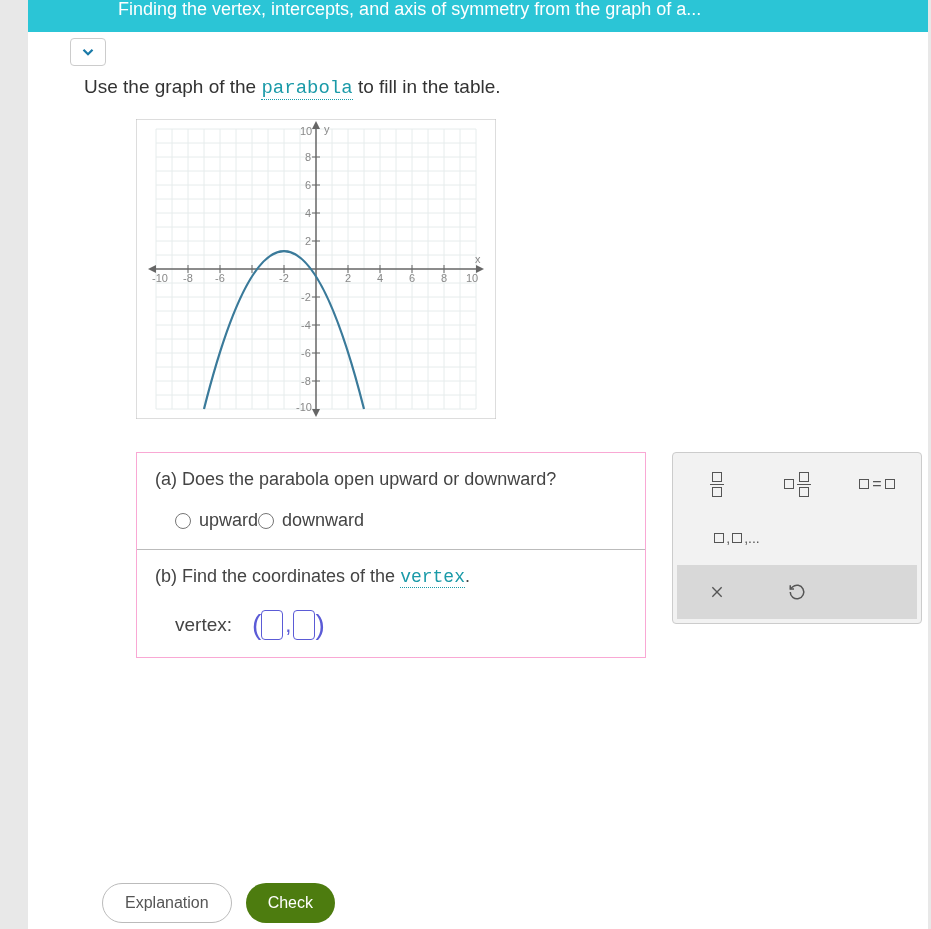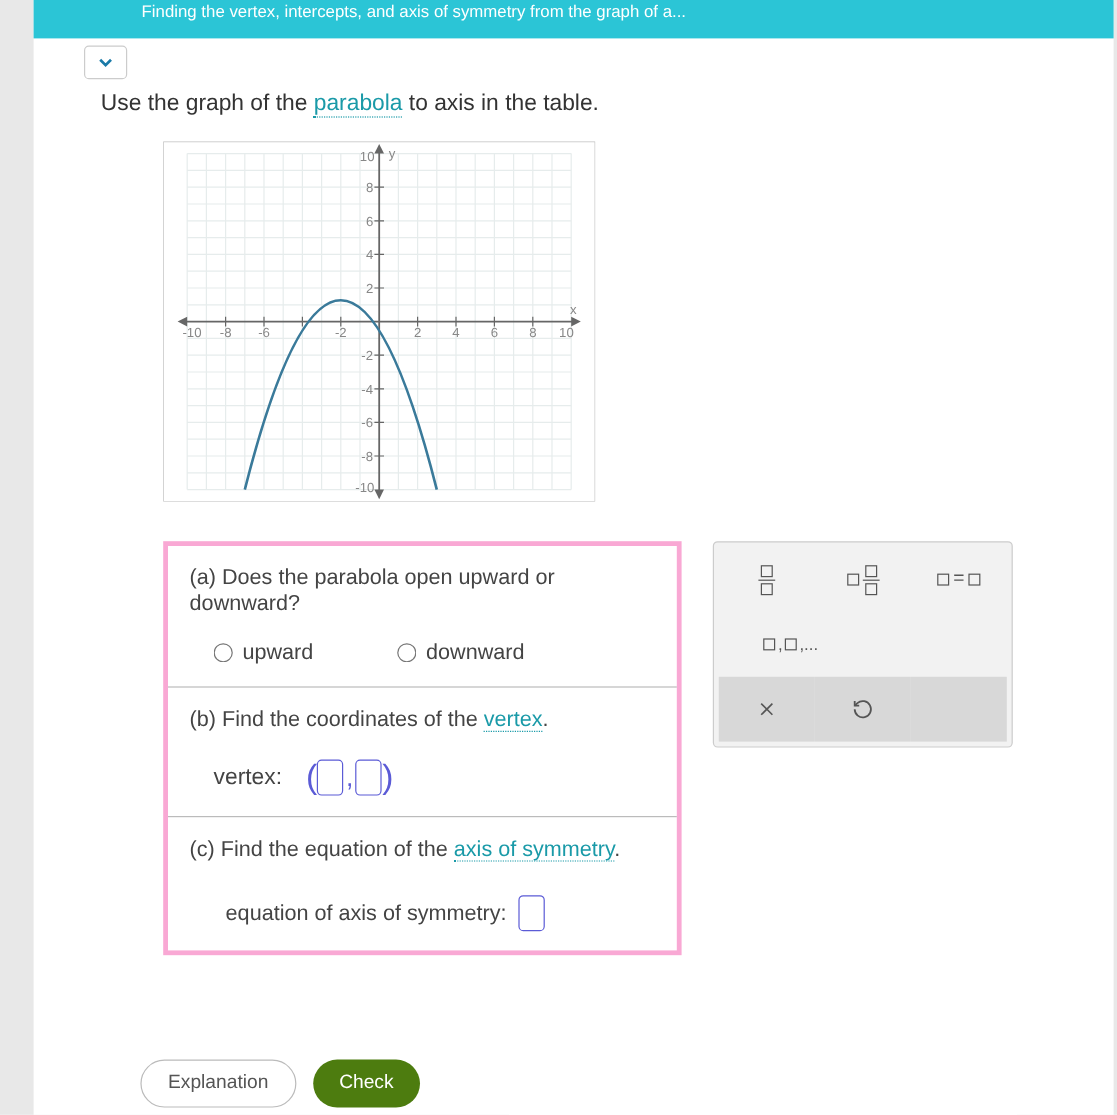--- a/index.html
+++ b/index.html
@@ -16,21 +16,21 @@
   background: #fff;
   margin-left: 28px;
   width: 900px;
   height: 929px;
   position: relative;
 }
 .header-bar {
   background: #2bc5d6;
   color: #fff;
   padding: 0 20px 10px 90px;
-  font-size: 14px;
+  font-size: 18px;
   font-weight: 500;
   height: 32px;
   line-height: 18px;
 }
 .chevron-box {
   position: absolute;
   left: 42px;
   top: 38px;
   width: 36px;
   height: 28px;
@@ -38,28 +38,28 @@
   border: 1px solid #ccc;
   border-radius: 4px;
   display: flex;
   align-items: center;
   justify-content: center;
   cursor: pointer;
 }
 .chevron-box svg { width: 18px; height: 18px; }
 .content { padding: 44px 0 0 56px; }
 .prompt { font-size: 19px; color: #333; margin-bottom: 20px; }
-.link { color: #1a9aa8; border-bottom: 1px dotted #1a9aa8; }
+.link { color: #1a9aa8; border-bottom: 1px dotted #1a9aa8; font-family: Liberation Mono, monospace; }
 .graph-wrap { margin-left: 52px; margin-bottom: 28px; }
 .answers-row { display: flex; gap: 26px; align-items: flex-start; margin-left: 52px; }
-.answers-table { border: 4px solid #f9a8d4; background: #fff; width: 432px; }
+.answers-table { border: 1px solid #f9a8d4; background: #fff; width: 510px; }
 .cell { border-bottom: 1px solid #bbb; padding: 16px 18px; font-size: 18px; color: #444; }
 .cell:last-child { border-bottom: none; }
 .cell-header { padding-bottom: 18px; }
-.radio-row { display: flex; gap: 70px; margin-top: 20px; margin-left: 20px; }
+.radio-row { display: flex; margin-top: 20px; margin-left: 20px; }
 .radio-opt { display: flex; align-items: center; gap: 8px; cursor: pointer; }
 .radio-opt input { width: 16px; height: 16px; }
 .vertex-line { margin-top: 22px; margin-left: 20px; display: flex; align-items: center; gap: 20px; font-size: 19px; }
 .input-box {
   display: inline-block;
   width: 22px; height: 30px;
   border: 1.5px solid #5b5bd6;
   border-radius: 4px;
   background: #fff;
 }
@@ -82,21 +82,21 @@
   justify-content: center;
   cursor: pointer;
   font-size: 16px;
   color: #555;
 }
 .keypad-cell.active { background: #d8d8d8; }
 .frac { display: flex; flex-direction: column; align-items: center; font-size: 10px; line-height: 1; }
 .frac .bar { width: 14px; height: 1px; background: #555; margin: 2px 0; }
 .sq { width: 10px; height: 10px; border: 1px solid #555; display: inline-block; }
 .mixed { display: flex; align-items: center; gap: 3px; }
-.footer-btns { position: absolute; left: 89px; bottom: 6px; display: flex; gap: 14px; }
+.footer-btns { position: absolute; left: 74px; bottom: 6px; display: flex; gap: 14px; }
 .btn {
   padding: 10px 22px;
   border-radius: 22px;
   font-size: 16px;
   cursor: pointer;
   border: none;
 }
 .btn-explain { background: #fff; border: 1px solid #bbb; color: #555; }
 .btn-check { background: #4d7c0f; color: #fff; }
 </style>
@@ -109,21 +109,21 @@
   </div>
 
   <div class="chevron-box">
     <svg viewBox="0 0 24 24" fill="none" stroke="#1a7aa8" stroke-width="3">
         <polyline points="6 9 12 15 18 9"></polyline>
       </svg>
   </div>
 
   <div class="content">
     <p class="prompt">
-      <span>Use the graph of the </span><span class="link">parabola</span><span> to axis in the table.</span>
+      <span>Use the graph of the </span><span class="link">parabola</span><span> to fill in the table.</span>
     </p>
 
     <div class="graph-wrap">
       <svg width="360" height="300" viewBox="0 0 360 300">
         <rect x="0" y="0" width="360" height="300" fill="#fff" stroke="#bbb"></rect>
 
         <g stroke="#e6ecec" stroke-width="1">
           <line x1="20" y1="10" x2="20" y2="290"></line>
             <line x1="36" y1="10" x2="36" y2="290"></line>
             <line x1="52" y1="10" x2="52" y2="290"></line>
@@ -243,29 +243,20 @@
             <span>vertex:</span>
             <span style="display:flex;align-items:center">
               <span class="paren">(</span>
               <span class="input-box"></span>
               <span class="comma">,</span>
               <span class="input-box"></span>
               <span class="paren">)</span>
             </span>
           </div>
         </div>
-        <div class="cell">
-          <span>
-            <span>(c) Find the equation of the </span><span class="link">axis of symmetry</span><span>.</span>
-          </span>
-          <div class="eq-line">
-            <span>equation of axis of symmetry:</span>
-            <span class="input-box"></span>
-          </div>
-        </div>
       </div>
 
       <div class="keypad">
         <div class="keypad-row">
           <div class="keypad-cell">
             <span class="frac">
                 <span class="sq"></span>
                 <span class="bar"></span>
                 <span class="sq"></span>
               </span>

